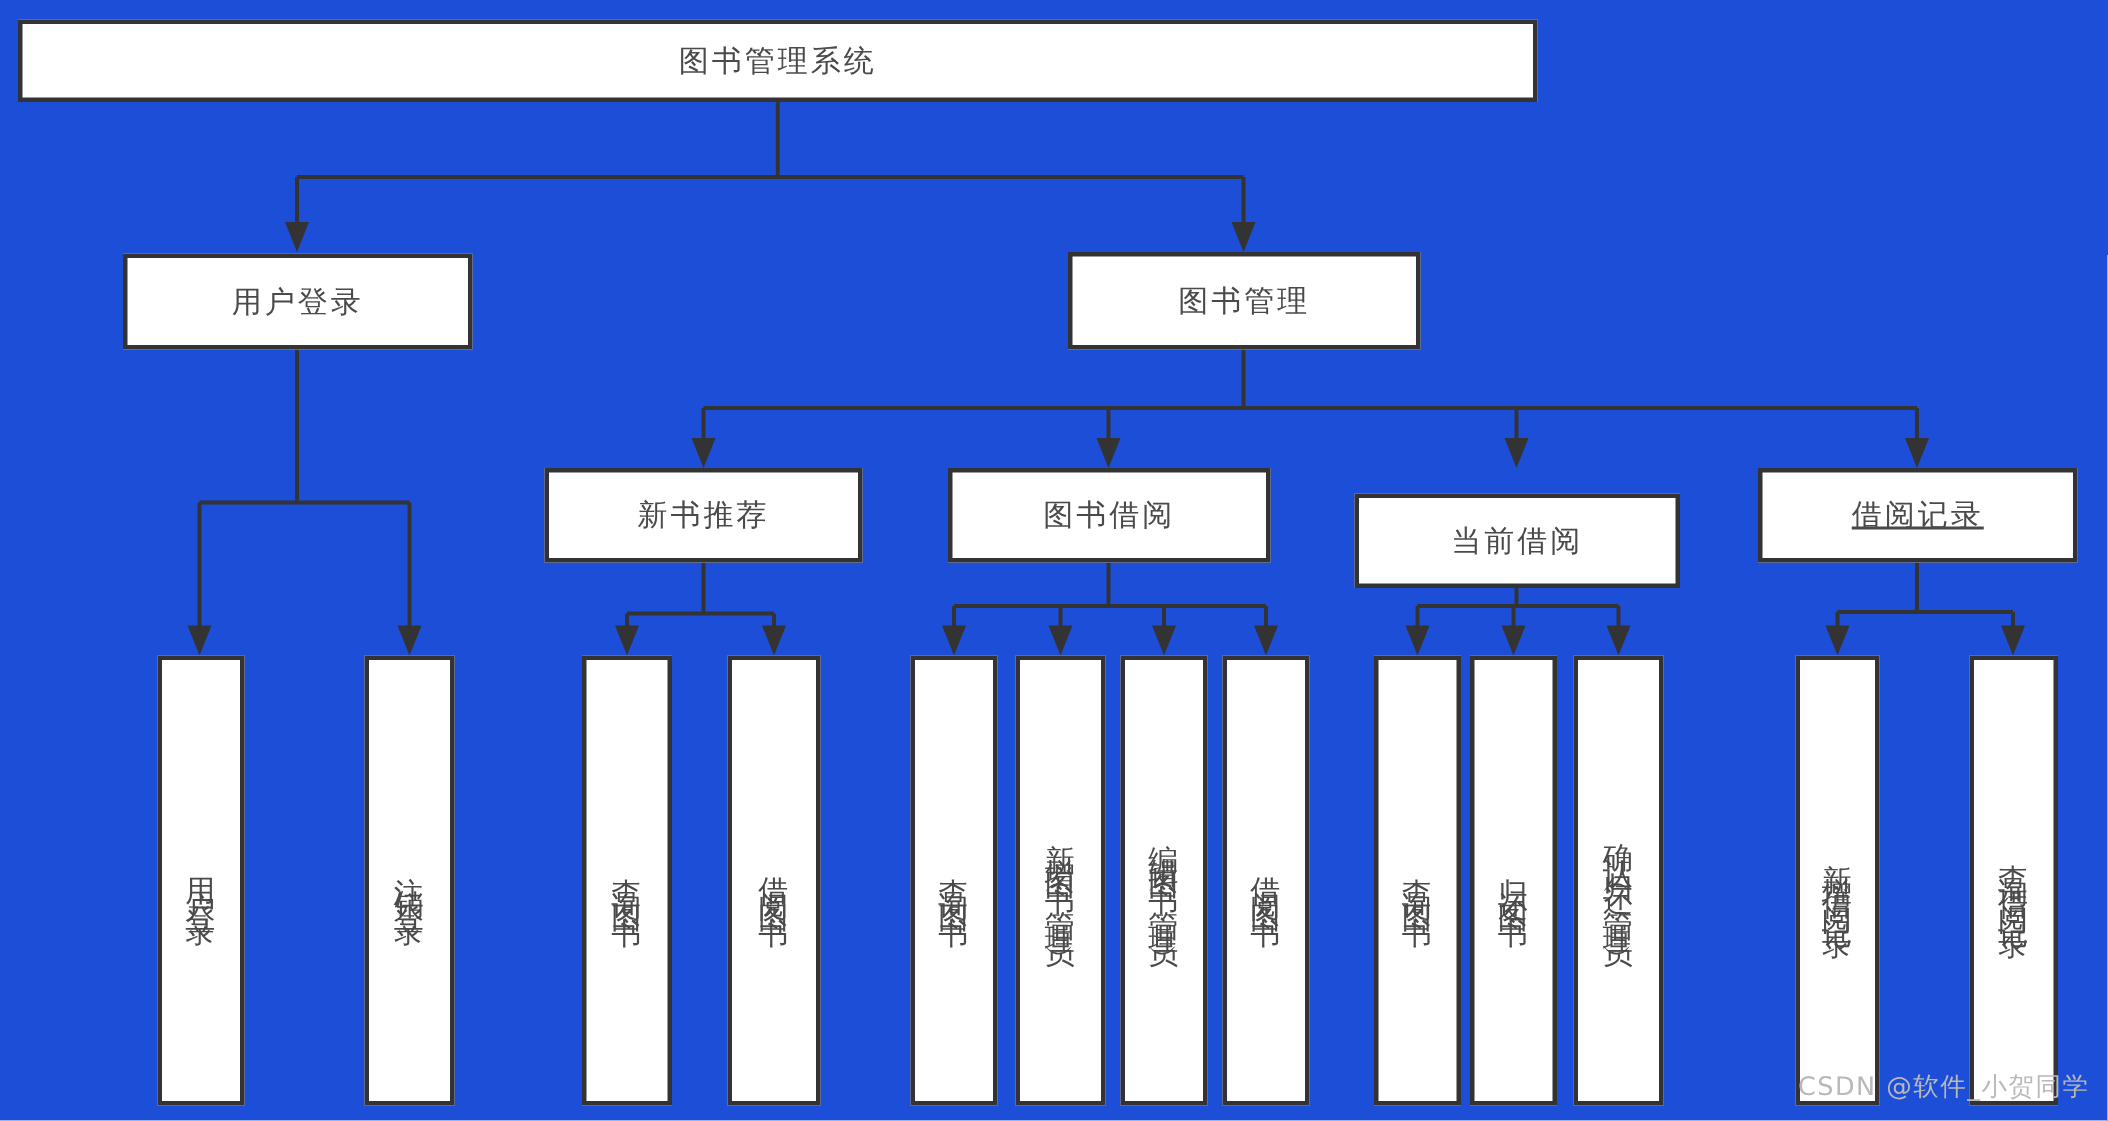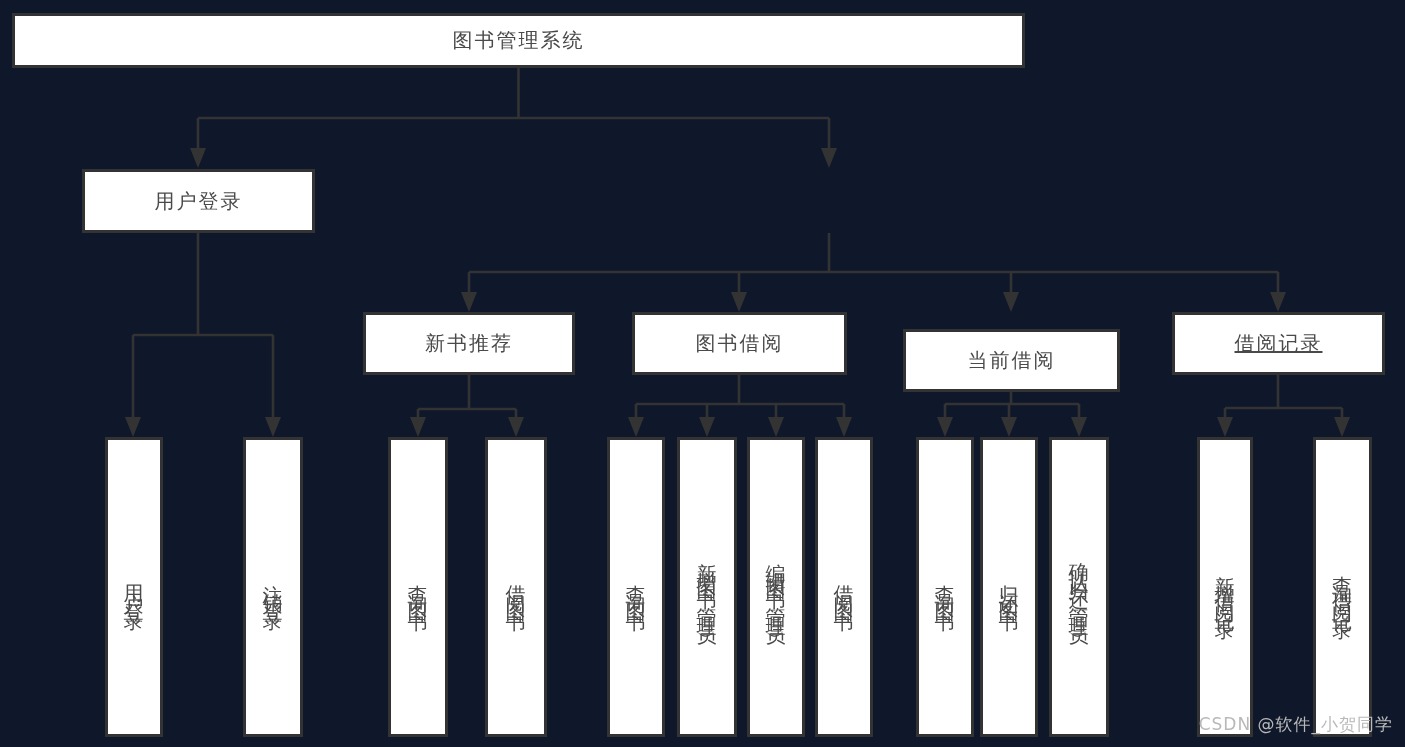--- a/index.html
+++ b/index.html
@@ -1,20 +1,20 @@
 <!DOCTYPE html>
 <html><head>
 <meta charset="utf-8">
 <style>
   html, body { margin: 0; padding: 0; background: #ffffff; }
   .canvas {
     position: relative;
     width: 1405px;
     height: 747px;
-    background: #0f172a;
+    background: #1d4ed8;
     font-family: "DejaVu Sans", "Liberation Sans", sans-serif;
     overflow: hidden;
   }
   .wires { position: absolute; left: 0; top: 0; width: 1405px; height: 747px; }
   .wires path { stroke: #333333; stroke-width: 2.6; fill: none; }
   .wires polygon { fill: #333333; stroke: none; }
   .box {
     position: absolute;
     background: #ffffff;
     border: 3px solid #333333;
@@ -84,20 +84,23 @@
     <polygon points="1334,417 1350,417 1342,437"></polygon>
   </svg>
 
   <div class="box hbox" style="left:12px; top:13px; width:1013px; height:55px;">
     <span>图书管理系统</span>
   </div>
 
   <div class="box hbox" style="left:82px; top:169px; width:233px; height:64px;">
     <span>用户登录</span>
   </div>
+  <div class="box hbox" style="left:712px; top:168px; width:235px; height:65px;">
+    <span>图书管理</span>
+  </div>
 
   <div class="box hbox" style="left:363px; top:312px; width:212px; height:63px;">
     <span>新书推荐</span>
   </div>
   <div class="box hbox" style="left:632px; top:312px; width:215px; height:63px;">
     <span>图书借阅</span>
   </div>
   <div class="box hbox" style="left:903px; top:329px; width:217px; height:63px;">
     <span>当前借阅</span>
   </div>

